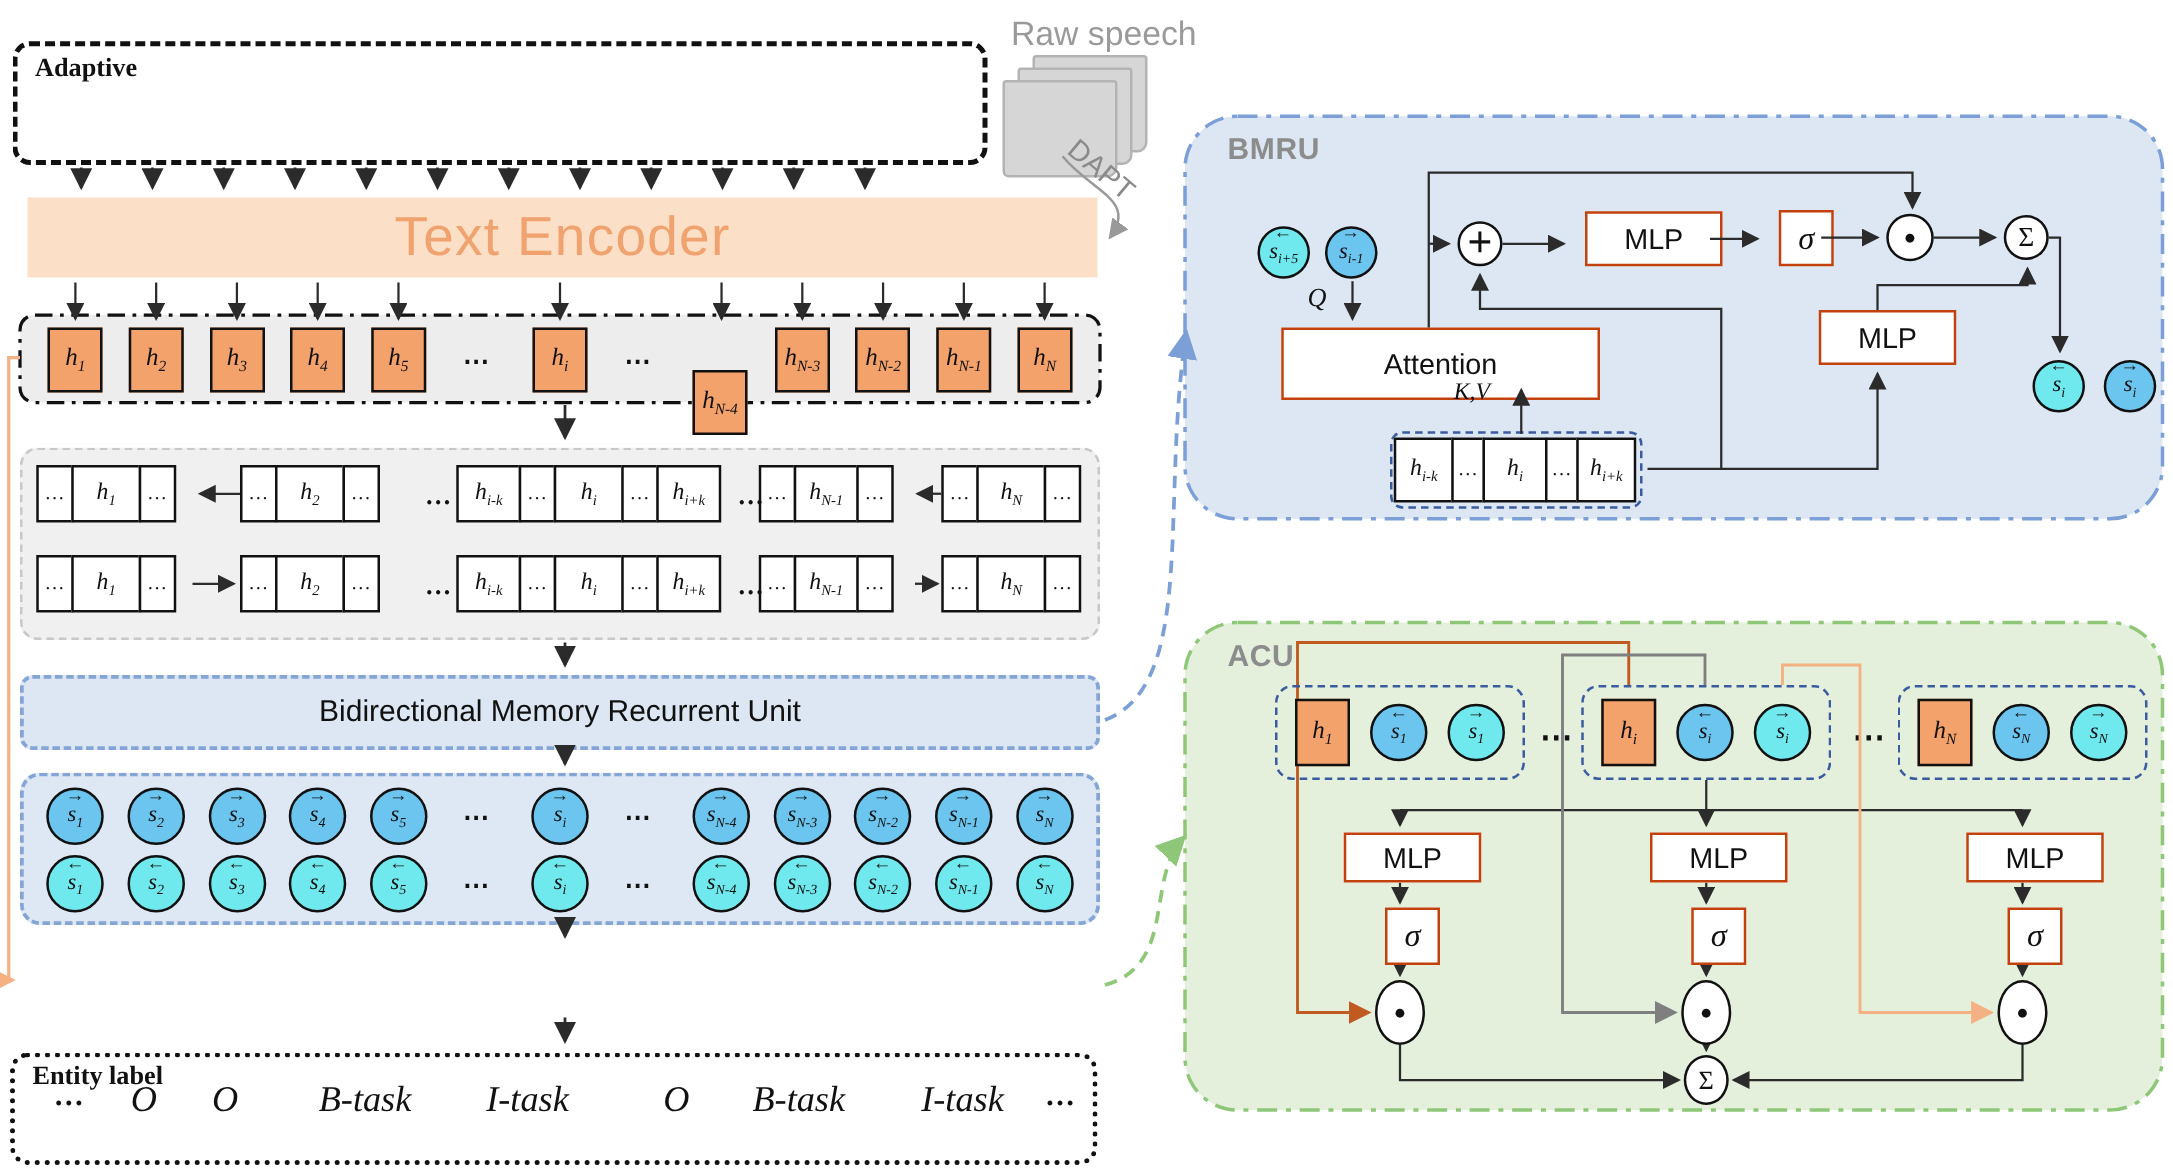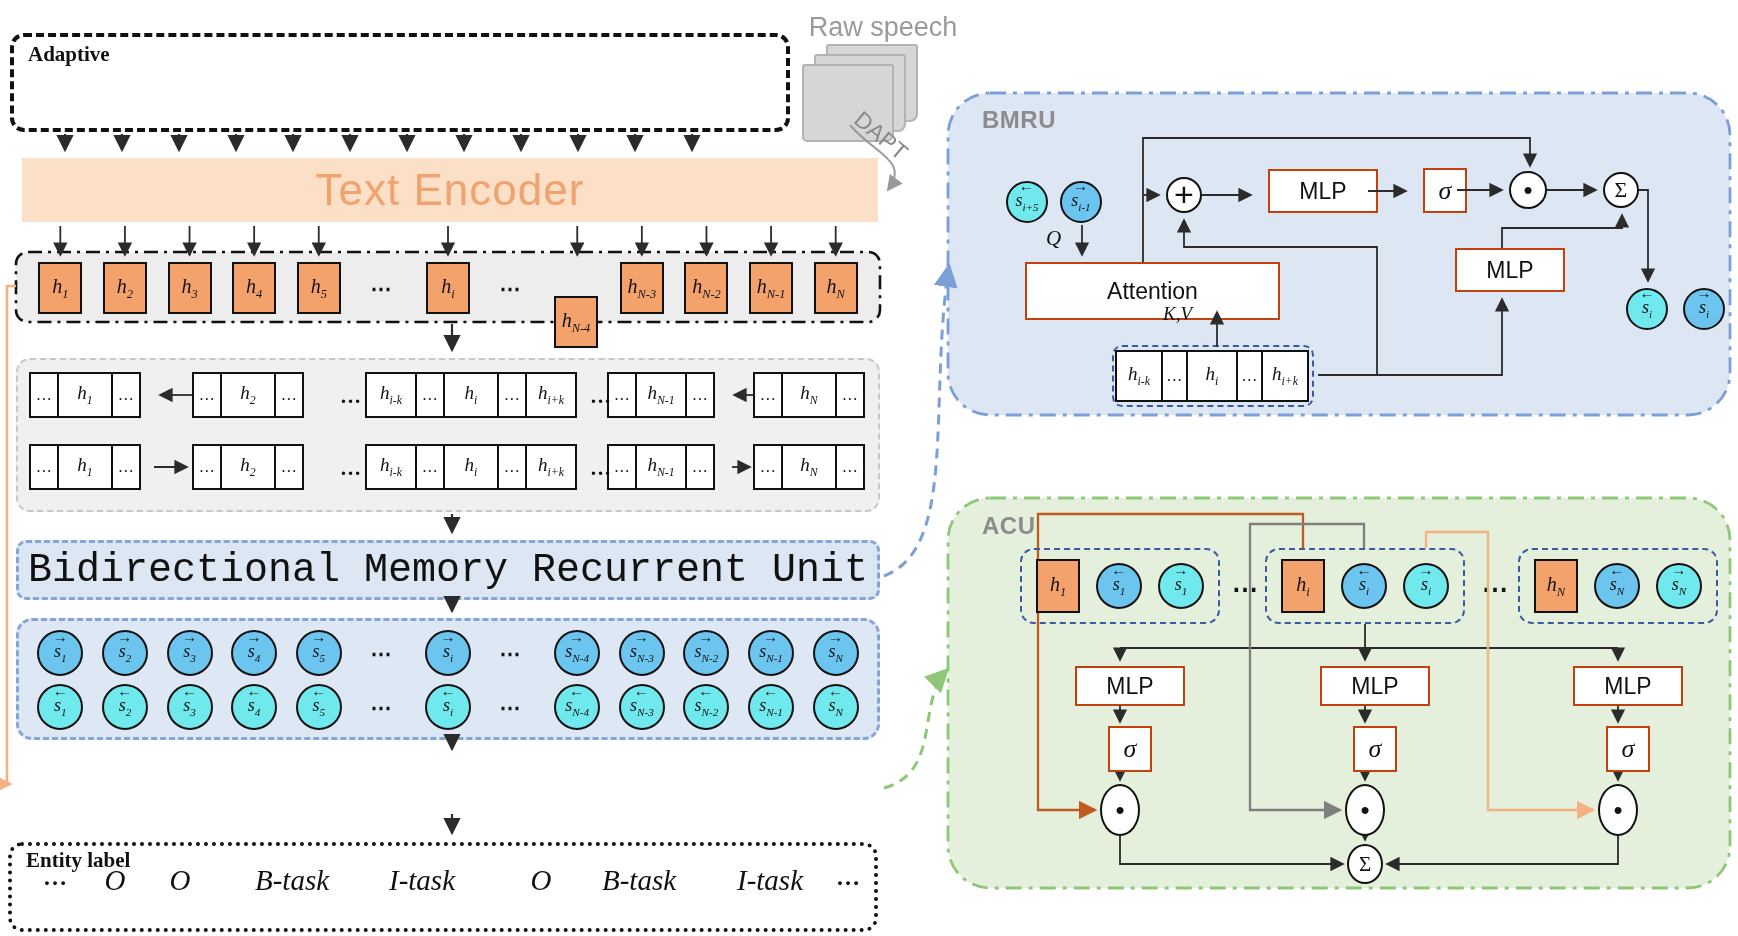--- a/index.html
+++ b/index.html
@@ -14,21 +14,21 @@
   #sentence-box{left:10px;top:33px;width:780px;height:99px;border:4px dashed #111;border-radius:14px;background:#fff;}
   #sentence-title{left:28px;top:42px;font-family:"Liberation Serif",serif;font-weight:bold;font-size:21px;}
   #sentence-text{left:28px;top:78px;font-size:23px;letter-spacing:.3px;}
   #encoder-bar{left:22px;top:158px;width:856px;height:64px;background:#FBDFC7;}
   #encoder-label{width:100%;height:100%;font-size:44px;color:#F0A36E;letter-spacing:1px;}
   #hrow-bg{left:16px;top:252px;width:864px;height:70px;background:#EDEDED;border-radius:12px;}
   #memory-bg{left:16px;top:358px;width:864px;height:154px;background:#F0F0F0;border:2px dashed #C8C8C8;border-radius:14px;}
   #bmru-bar{left:16px;top:540px;width:864px;height:60px;background:#DCE7F3;border:3px dashed #85A5D6;border-radius:10px;}
   #circles-bg{left:16px;top:618px;width:864px;height:122px;background:#DEE8F4;border:3px dashed #85A5D6;border-radius:16px;}
   #acu-bar{left:16px;top:756px;width:864px;height:56px;background:#E4F0DB;border:3px dashed #9CCB84;border-radius:10px;}
-  .bar-label{font-family:Liberation Mono, monospace;font-size:40px;}
+  .bar-label{font-family:Liberation Sans, sans-serif;font-size:24px;}
   #entity-box{left:8px;top:842px;width:870px;height:90px;border:4px dotted #111;border-radius:14px;background:#fff;}
   #entity-title{left:26px;top:848px;font-family:"Liberation Serif",serif;font-weight:bold;font-size:21px;}
   
   #raw-corpus-label{left:798px;top:12px;width:170px;text-align:center;font-size:27px;color:#9A9A9A;}
   .page{position:absolute;width:88px;height:74px;background:#D6D6D6;border:2px solid #B3B3B3;border-radius:3px 3px 8px 5px;}
   #dapt-label{left:866px;top:106px;font-size:23px;color:#8A8A8A;transform:rotate(40deg);transform-origin:left top;}
   
   #bmru-panel-bg{left:948px;top:93px;width:782px;height:322px;background:#DCE7F3;border-radius:42px;}
   #acu-panel-bg{left:948px;top:498px;width:782px;height:390px;background:#E4F0DC;border-radius:42px;}
   .panel-label{font-size:24px;font-weight:bold;color:#8C8C8C;letter-spacing:.5px;}

